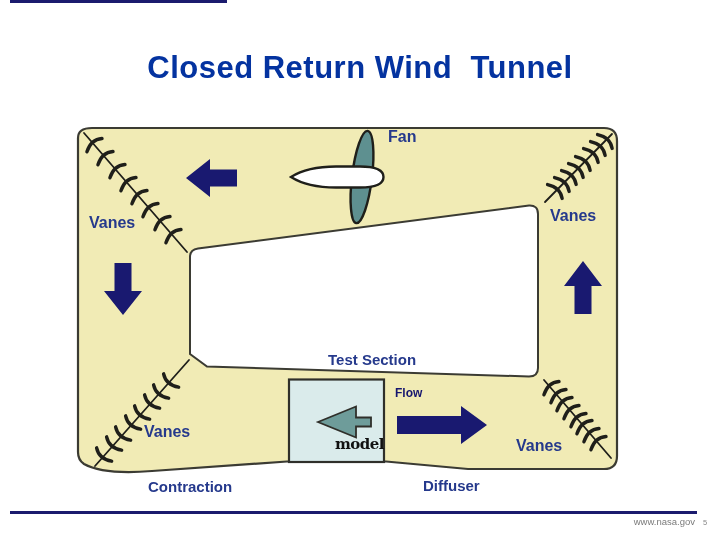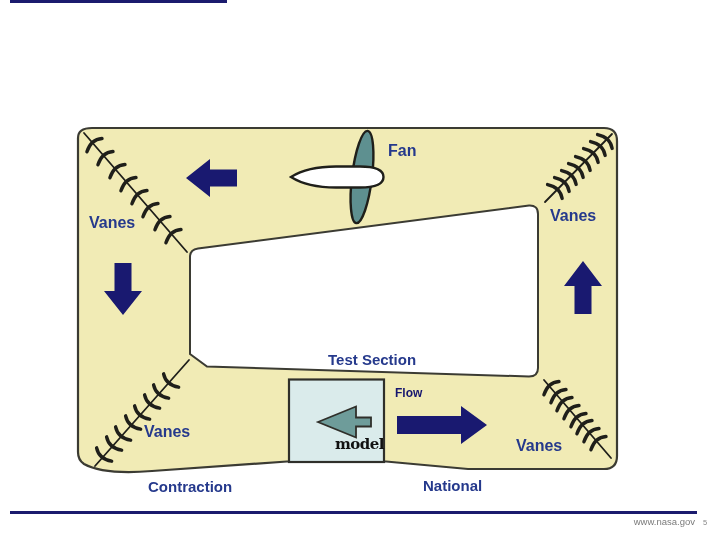--- a/index.html
+++ b/index.html
@@ -8,21 +8,21 @@
     font-family:"Liberation Sans",sans-serif;
   }
   .abs{position:absolute;}
   .topbar{left:10px;top:0;width:217px;height:3px;background:#1b1b6e;}
   .agency{left:20px;top:10px;font-size:9px;color:#1b1b6e;letter-spacing:.2px;}
   .title{left:0;top:50px;width:720px;text-align:center;font-size:31px;font-weight:bold;
          color:#0433a0;white-space:pre;letter-spacing:.5px;}
   .diagram-svg{left:0;top:0;width:720px;height:540px;}
   .lbl{color:#25398c;font-weight:bold;font-size:16px;}
   .lbl-sm{color:#25398c;font-weight:bold;font-size:15px;}
-  .fan-lbl{left:388px;top:142px;}
+  .fan-lbl{left:388px;top:128px;}
   .vanes-tl{left:89px;top:214px;}
   .vanes-tr{left:550px;top:207px;}
   .vanes-bl{left:144px;top:423px;}
   .vanes-br{left:516px;top:437px;}
   .test-section{left:288px;top:351px;margin-left:40px;}
   .flow{left:395px;top:386px;font-size:12px;color:#16166f;font-weight:bold;}
   .model{left:289px;top:435px;width:95px;text-align:right;color:#111;
          font-family:"DejaVu Serif",serif;font-weight:bold;font-size:15px;letter-spacing:-.5px;}
   .contraction{left:148px;top:478px;}
   .diffuser{left:423px;top:477px;}
@@ -32,20 +32,21 @@
   .logo{left:643px;top:8px;width:54px;height:54px;}
 </style>
 </head>
 <body>
 
 <div class="slide">
 
   <div class="abs topbar"></div>
 
 
+  <div class="abs title">Closed Return Wind  Tunnel</div>
 
   <svg class="abs diagram-svg" viewBox="0 0 720 540">
 
     <path d="M 92,128 L 604,128 Q 617,128 617,141 L 617,456 Q 617,469 604,469 L 468,469 L 386,461.5
          L 287,461.5 L 152,471 Q 104,475 84,464 Q 78,460 78,452 L 78,138 Q 78,128 92,128 Z" fill="#F1EBB5" stroke="#3B3B33" stroke-width="2.2"></path>
 
     <path d="M 198,248.5 L 529,205.5 Q 538,205 538,214 L 538,368 Q 538,376.5 529,376.5
          L 207,366.5 L 190,354 L 190,257 Q 190,249.5 198,248.5 Z" fill="#ffffff" stroke="#3B3B33" stroke-width="2"></path>
 
     <rect x="289" y="379.5" width="95" height="82.5" fill="#DAEBEB" stroke="#2F2F2A" stroke-width="2.2"></rect>
@@ -115,18 +116,18 @@
 
   <div class="abs lbl fan-lbl">Fan</div>
   <div class="abs lbl vanes-tl">Vanes</div>
   <div class="abs lbl vanes-tr">Vanes</div>
   <div class="abs lbl vanes-bl">Vanes</div>
   <div class="abs lbl vanes-br">Vanes</div>
   <div class="abs lbl-sm test-section">Test Section</div>
   <div class="abs flow">Flow</div>
   <div class="abs model">model</div>
   <div class="abs lbl-sm contraction">Contraction</div>
-  <div class="abs lbl-sm diffuser">National</div>
+  <div class="abs lbl-sm diffuser">Diffuser</div>
 
   <div class="abs footer-line"></div>
   <div class="abs footer-url">www.nasa.gov</div>
   <div class="abs page-num">5</div>
 </div>
 
 </body></html>

